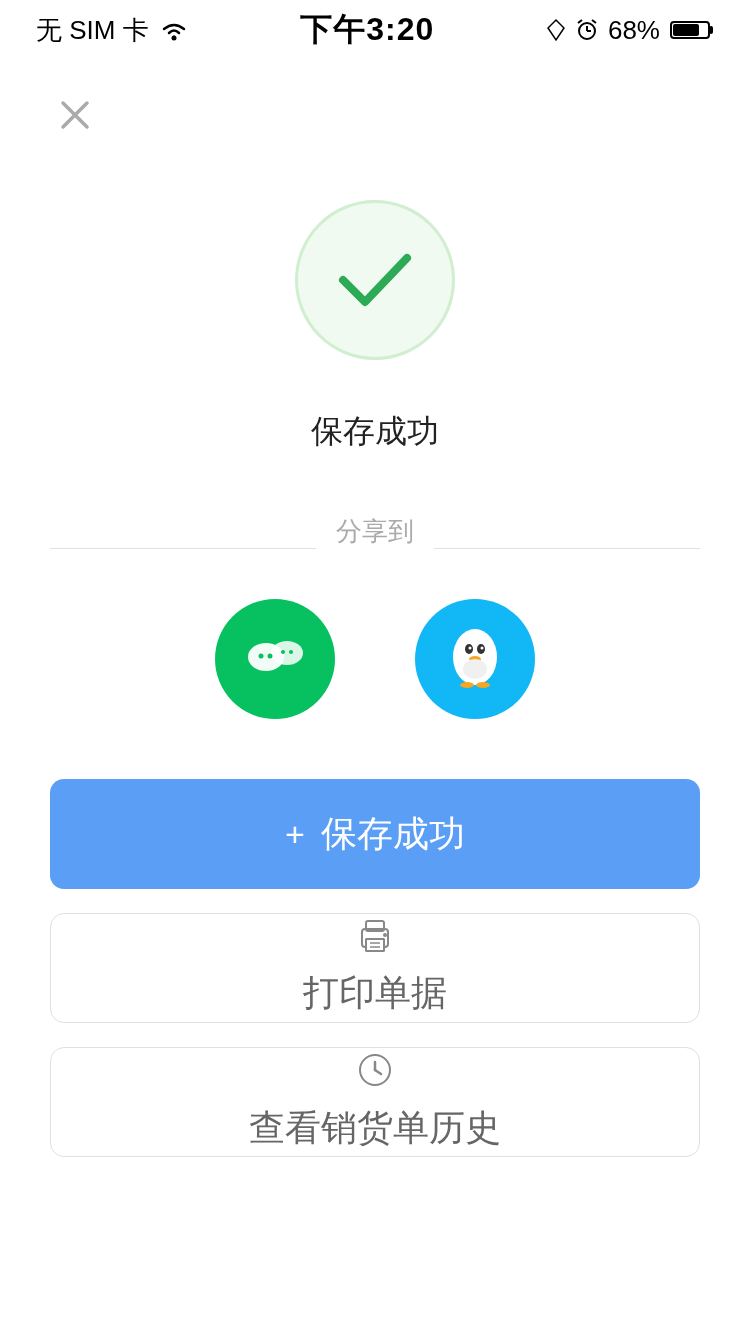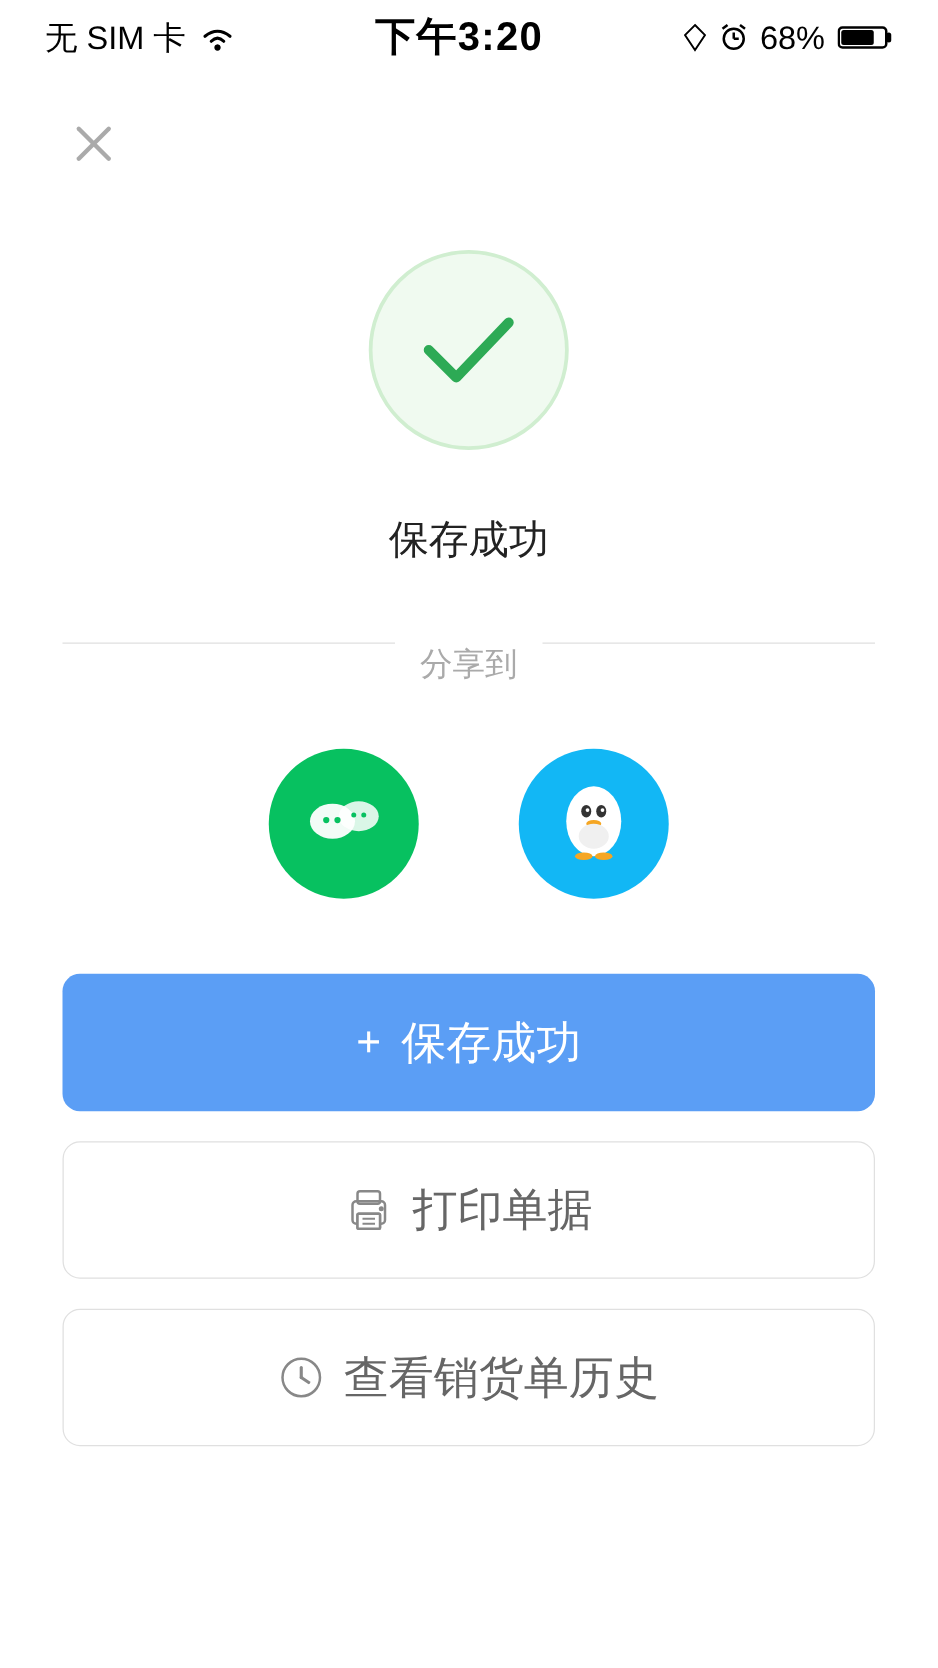--- a/index.html
+++ b/index.html
@@ -91,21 +91,21 @@
     .success-title {
       font-size: 32px;
       color: #222;
       font-weight: 400;
       margin-bottom: 60px;
     }
 
     .divider-row {
       width: 100%;
       display: flex;
-      align-items: flex-start;
+      align-items: flex-end;
       gap: 20px;
       margin-bottom: 50px;
     }
 
     .divider-line {
       flex: 1;
       height: 1px;
       background: #e0e0e0;
     }
 
@@ -162,20 +162,21 @@
 
     .btn-primary {
       background: #5b9ef5;
       color: #fff;
     }
 
     .btn-secondary {
       background: #fff;
       color: #666;
       border: 1px solid #e0e0e0;
+      flex-direction: column;
     }
 
     .btn-icon {
       font-size: 34px;
     }
   </style>
 </head>
 <body>
 
 <div class="status-bar">

